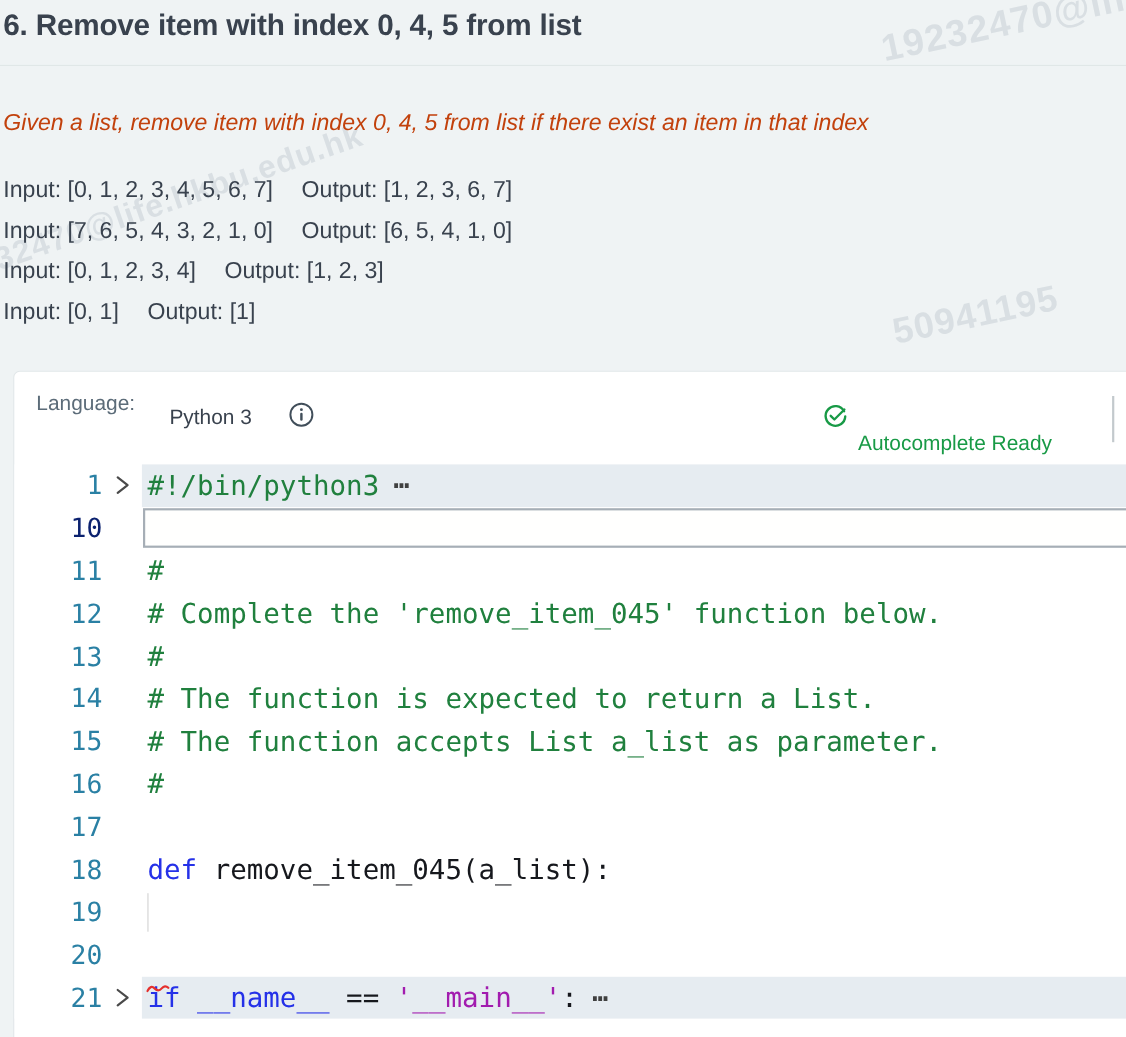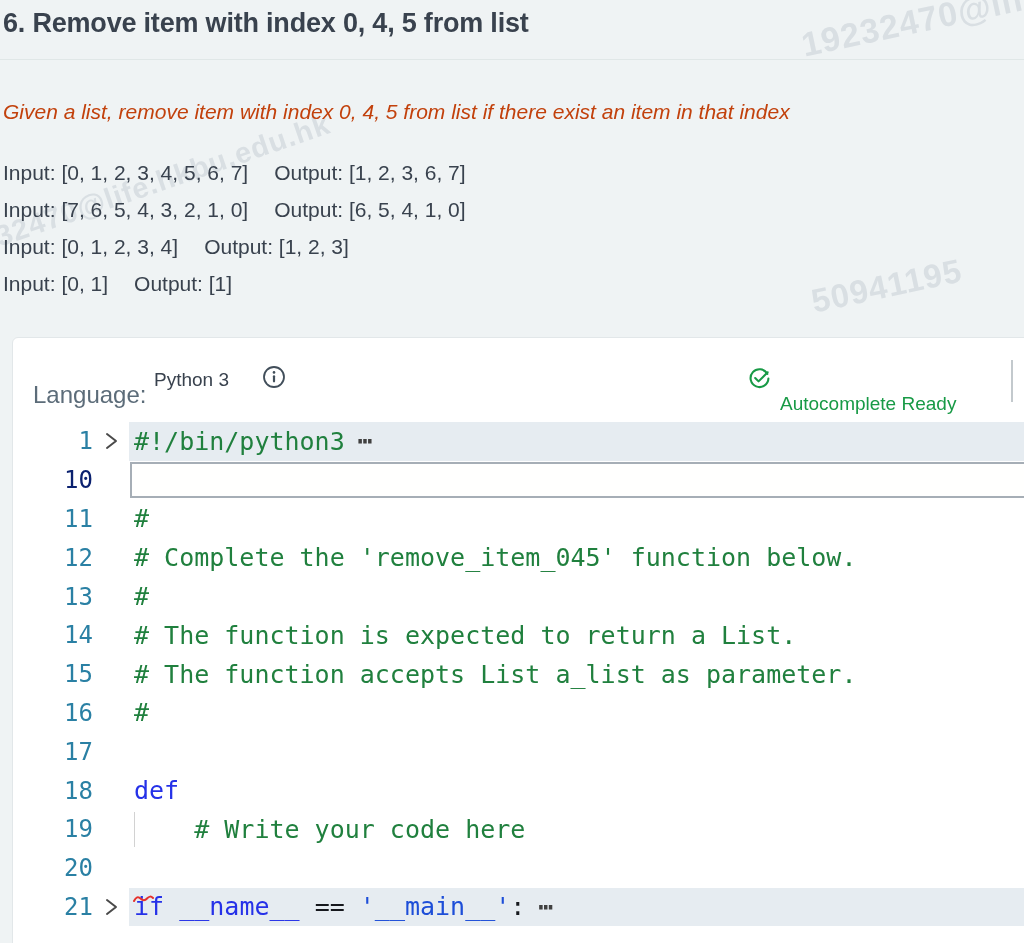--- a/index.html
+++ b/index.html
@@ -51,21 +51,21 @@
   .panel {
     position:absolute; left:12px; top:337px;
     width:1022px; height:616px;
     background:#ffffff;
     border:1px solid #e2e7e9;
     border-radius:6px 6px 0 0;
   }
   .lang-bar {
     position:relative; height:84px; width:100%;
   }
-  .lang-label { position:absolute; left:20px; top:43px; font-size:24px; color:#5c6c79; }
+  .lang-label { position:absolute; left:20px; top:19px; font-size:19px; color:#5c6c79; }
   .lang-value { position:absolute; left:141px; top:31px; font-size:19px; color:#39424e; }
   .info-icon  { position:absolute; left:249px; top:27px; width:24px; height:24px; }
   .check-icon { position:absolute; left:735px; top:29px; width:23px; height:23px; }
   .status-text { position:absolute; left:767px; top:31px; font-size:19px; color:#189a46;margin-top:24px; }
   .lang-bar-divider {
     position:absolute; left:998px; top:22px; width:2px; height:42px; background:#c3c9cd;
   }
 
   
   .editor {
@@ -87,21 +87,21 @@
   }
   .row-content {
     flex:1 1 auto; position:relative;
     display:flex; align-items:center;
     padding-left:5px;
     font-size:25px; color:#16181d; white-space:pre;
   }
   .row-content.folded-bg { background:#e6ecf1; }
   .tok-comment { color:#20803e;text-align:right; }
   .tok-keyword { color:#2531e8; }
-  .tok-string  { color:#1d4ed8; }
+  .tok-string  { color:#a21caf; }
   .tok-plain   { color:#16181d; }
   .fold-ellipsis {
     margin-left:13px; color:#404040; font-weight:bold; font-size:24px;
     letter-spacing:0; cursor:pointer;
   }
   .active-line-box {
     position:absolute; left:1px; right:-4px; top:1px; bottom:2px;
     border:2px solid #a6aeb6; background:#fffffe;
   }
   .indent-guide {
@@ -196,26 +196,26 @@
         <div class="row-content"><span class="tok-comment">#</span></div>
       </div>
       <div class="code-row">
         <div class="gutter-num">17</div>
         <div class="fold-col"></div>
         <div class="row-content"></div>
       </div>
       <div class="code-row">
         <div class="gutter-num">18</div>
         <div class="fold-col"></div>
-        <div class="row-content"><span class="tok-keyword">def</span></div>
+        <div class="row-content"><span class="tok-keyword">def</span><span class="tok-plain"> remove_item_045(a_list):</span></div>
       </div>
       <div class="code-row">
         <div class="gutter-num">19</div>
         <div class="fold-col"></div>
-        <div class="row-content"><div class="indent-guide"></div><span class="tok-comment">    # Write your code here</span></div>
+        <div class="row-content"><div class="indent-guide"></div></div>
       </div>
       <div class="code-row">
         <div class="gutter-num">20</div>
         <div class="fold-col"></div>
         <div class="row-content"></div>
       </div>
       <div class="code-row">
         <div class="gutter-num">21</div>
         <div class="fold-col">
           <svg width="15" height="20" viewBox="0 0 15 20">

